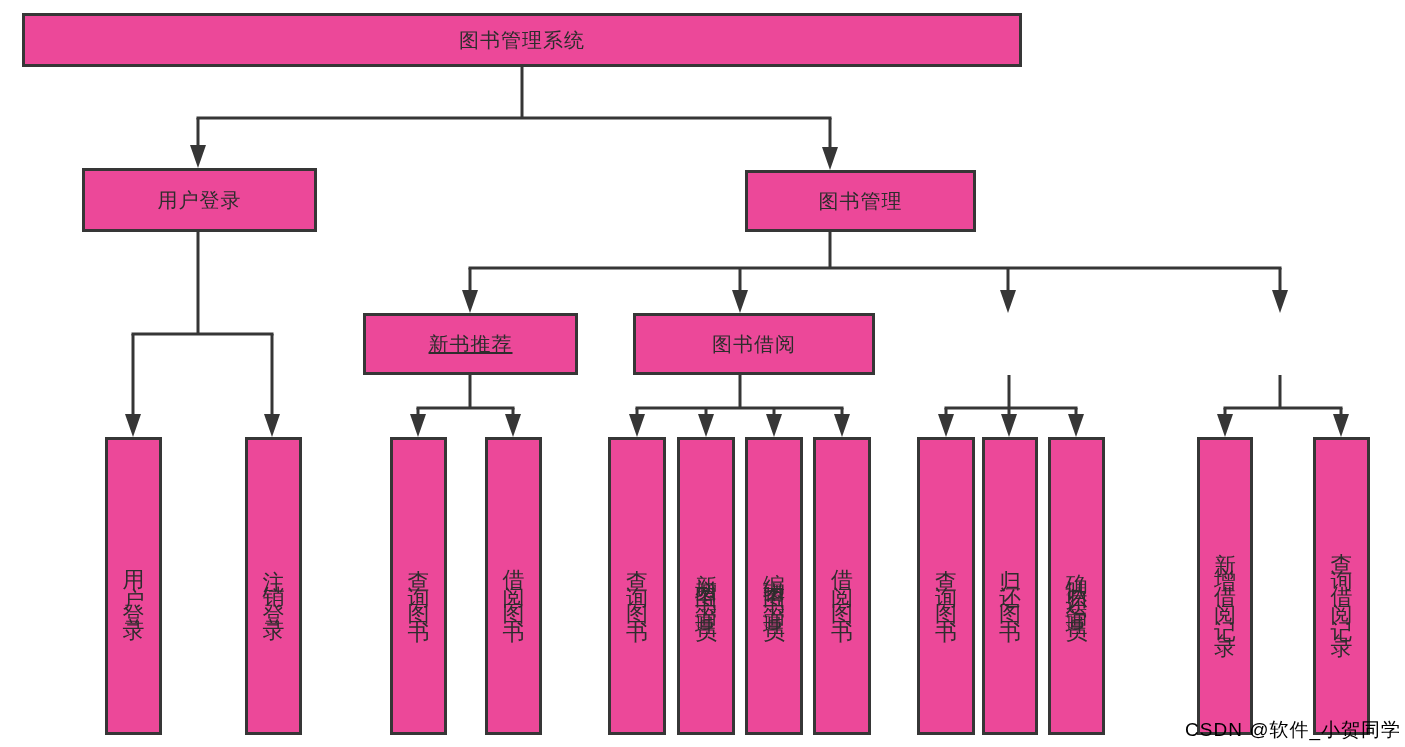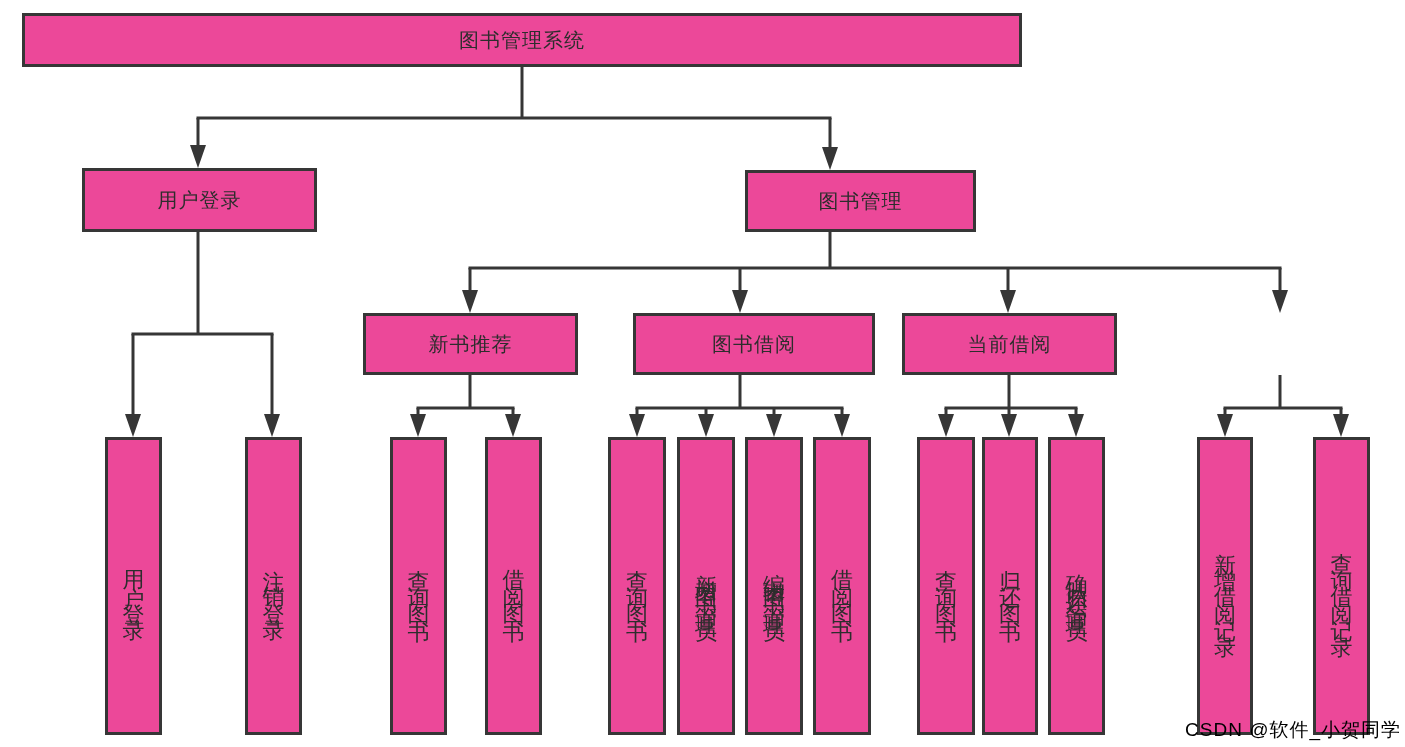--- a/index.html
+++ b/index.html
@@ -27,21 +27,21 @@
     top:437px;height:298px;
     writing-mode:vertical-rl;
     text-orientation:mixed;
     font-size:22px;
     line-height:1;
   }
   
   #root-box{left:22px;top:13px;width:1000px;height:54px;}
   #n-user-login{left:82px;top:168px;width:235px;height:64px;}
   #n-book-mgmt{left:745px;top:170px;width:231px;height:62px;}
-  #n-new-book{left:363px;top:313px;width:215px;height:62px;}
+  #n-new-book{left:363px;top:313px;width:215px;height:62px;text-decoration:underline;}
   #n-book-borrow{left:633px;top:313px;width:242px;height:62px;}
   #n-current-borrow{left:902px;top:313px;width:215px;height:62px;}
   #n-borrow-record{left:1172px;top:313px;width:215px;height:62px;}
   
   #lf-1{left:105px;width:57px;}
   #lf-2{left:245px;width:57px;}
   #lf-3{left:390px;width:57px;}
   #lf-4{left:485px;width:57px;}
   #lf-5{left:608px;width:58px;}
   #lf-6{left:677px;width:58px;}
@@ -125,21 +125,20 @@
     </g>
   </svg>
 
   <div id="root-box" class="box hbox">图书管理系统</div>
 
   <div id="n-user-login" class="box hbox">用户登录</div>
   <div id="n-book-mgmt" class="box hbox">图书管理</div>
 
   <div id="n-new-book" class="box hbox">新书推荐</div>
   <div id="n-book-borrow" class="box hbox">图书借阅</div>
-  <div id="n-current-borrow" class="box hbox">当前借阅</div>
 
   <div id="lf-1" class="box leaf" style="letter-spacing: 17px;">用户登录</div>
   <div id="lf-2" class="box leaf" style="letter-spacing: 17px;">注销登录</div>
   <div id="lf-3" class="box leaf" style="letter-spacing: 17px;">查询图书</div>
   <div id="lf-4" class="box leaf" style="letter-spacing: 17px;">借阅图书</div>
   <div id="lf-5" class="box leaf" style="letter-spacing: 17px;">查询图书</div>
   <div id="lf-6" class="box leaf" style="letter-spacing: 6.75px;">新增图书（管理员）</div>
   <div id="lf-7" class="box leaf" style="letter-spacing: 6.75px;">编辑图书（管理员）</div>
   <div id="lf-8" class="box leaf" style="letter-spacing: 17px;">借阅图书</div>
   <div id="lf-9" class="box leaf" style="letter-spacing: 17px;">查询图书</div>

